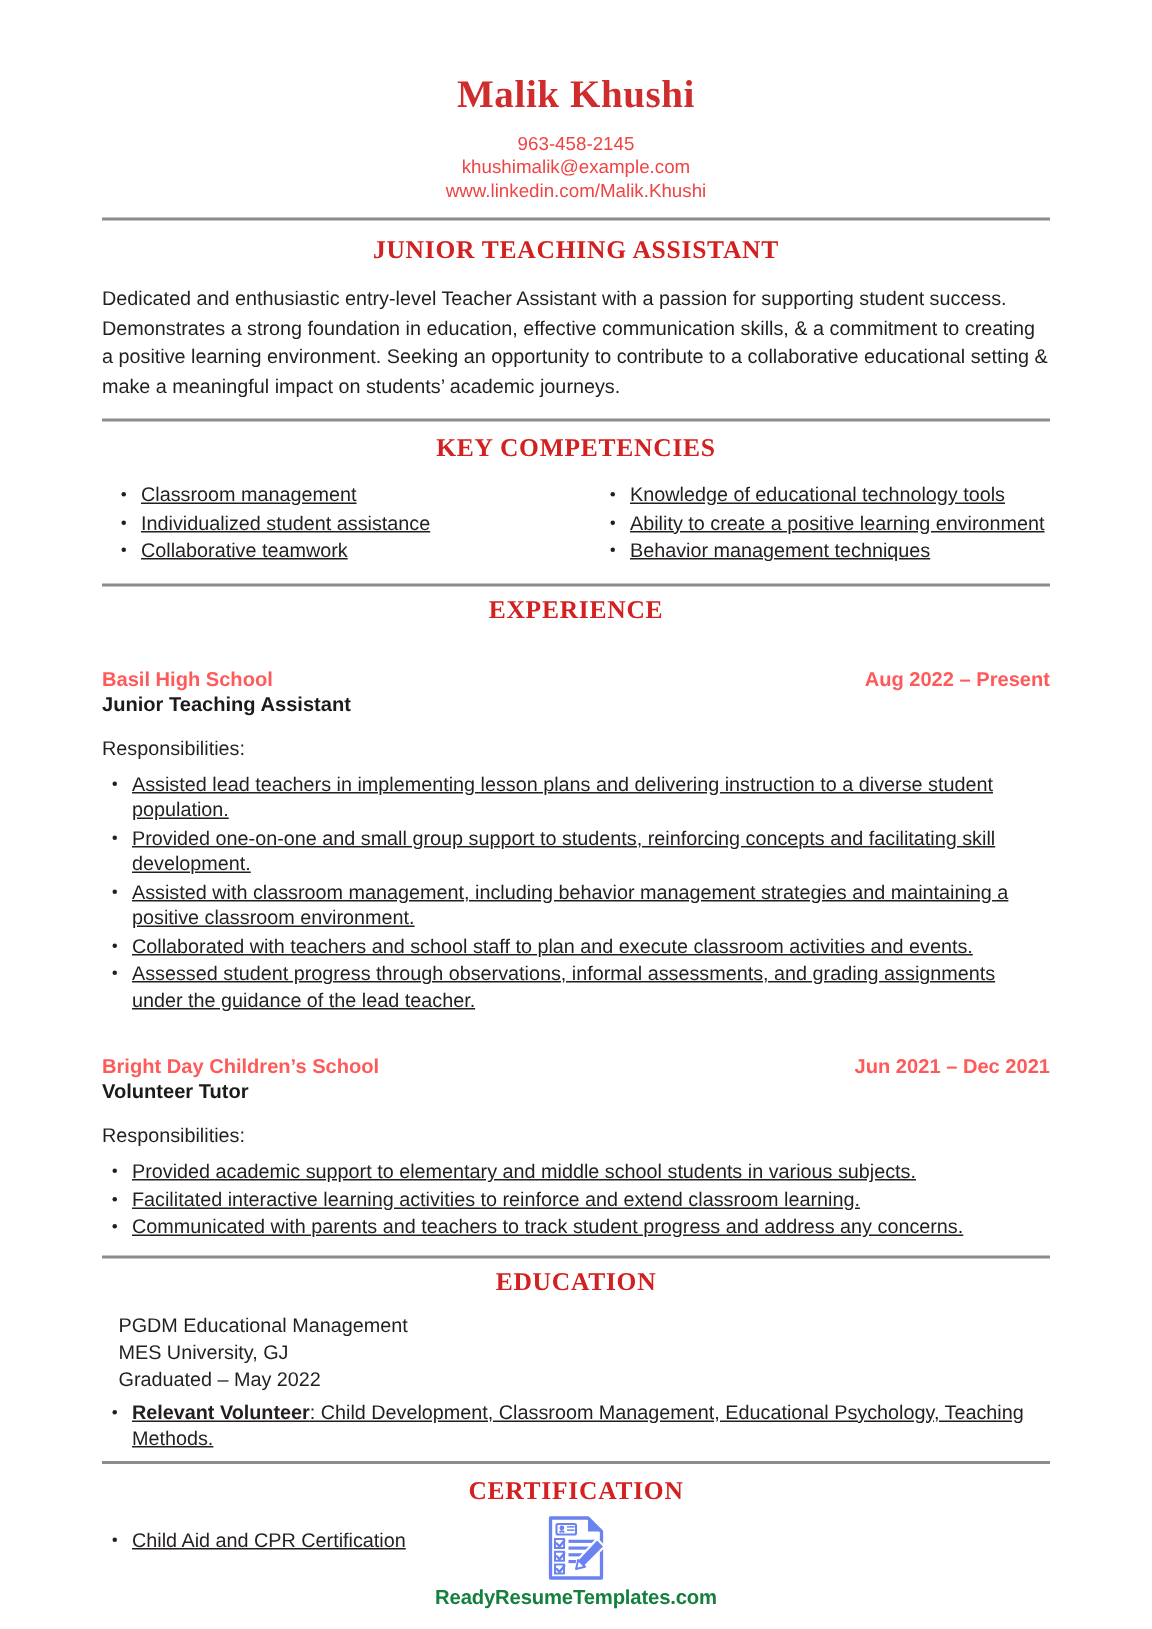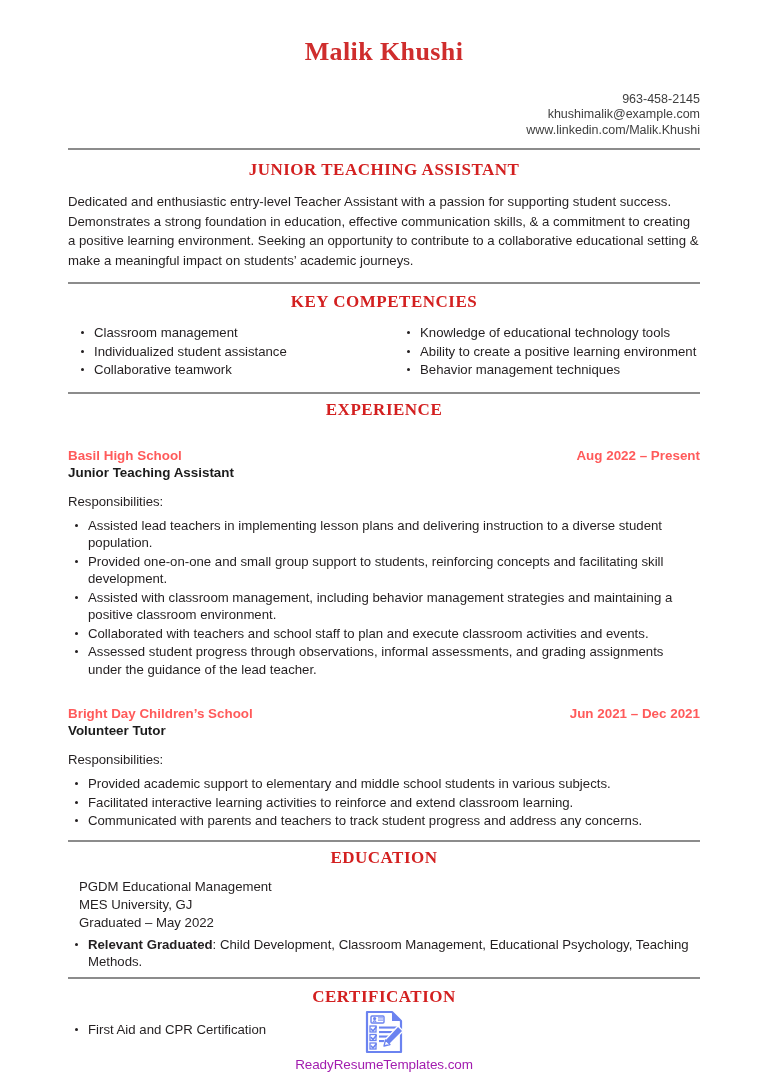--- a/index.html
+++ b/index.html
@@ -13,42 +13,42 @@
   body {
     font-family: "Liberation Sans", sans-serif;
     color: #231f20;
     position: relative;
     overflow: hidden;
   }
 
   .page {
     width: 768px;
     height: 1086px;
-    padding: 4px 68px;
+    padding: 15px 68px;
     position: relative;
   }
 
   
   .name {
     text-align: center;
     font-family: "Liberation Serif", serif;
     font-weight: bold;
     font-size: 26px;
     color: #cf2d2d;
     letter-spacing: 0.4px;
     padding-top: 32px;
     line-height: 1.25;
   }
 
   .contact {
-    text-align: right;
+    text-align: center;
     font-size: 12.5px;
     line-height: 15.5px;
-    color: #404040;
-    margin-top: 23px;
+    color: #ef4444;
+    margin-top: 9px;
   }
   .contact div { white-space: nowrap; }
 
   
   .rule {
     height: 2px;
     background: #8c8c8c;
     width: 100%;
   }
 
@@ -81,20 +81,21 @@
   ul.bullets {
     list-style: none;
   }
   ul.bullets > li {
     position: relative;
     padding-left: 20px;
     font-size: 13.2px;
     line-height: 17.5px;
     color: #231f20;
     margin-bottom: 1px;
+    text-decoration: underline;
   }
   ul.bullets > li::before {
     content: "";
     position: absolute;
     left: 7px;
     top: 7px;
     width: 3.2px;
     height: 3.2px;
     border-radius: 50%;
     background: #231f20;
@@ -166,22 +167,22 @@
     text-align: center;
   }
   .logo-mark {
     width: 40px;
     height: 44px;
     margin: 0 auto 3px auto;
     display: block;
   }
   .brand {
     font-size: 13.5px;
-    font-weight: normal;
-    color: #a21caf;
+    font-weight: bold;
+    color: #15803d;
     letter-spacing: -0.1px;
   }
 
   
   .mt8  { margin-top: 8px; }
   .mt10 { margin-top: 10px; }
   .mt12 { margin-top: 12px; }
   .mt14 { margin-top: 14px; }
   .mt6  { margin-top: 6px; }
   .mt4  { margin-top: 4px; }
@@ -264,29 +265,29 @@
 
   <div class="section-heading mt6">EDUCATION</div>
 
   <div class="mt10" style="padding-left:11px;">
     <div class="edu-line">PGDM Educational Management</div>
     <div class="edu-line">MES University, GJ</div>
     <div class="edu-line">Graduated – May 2022</div>
   </div>
 
   <ul class="bullets edu-bullets mt4">
-    <li><span class="b">Relevant Graduated</span><span>: Child Development, Classroom Management, Educational Psychology, Teaching Methods.</span></li>
+    <li><span class="b">Relevant Volunteer</span><span>: Child Development, Classroom Management, Educational Psychology, Teaching Methods.</span></li>
   </ul>
 
   <div class="rule mt6"></div>
 
   <div class="section-heading mt8">CERTIFICATION</div>
 
   <ul class="bullets cert-bullets mt14">
-    <li>First Aid and CPR Certification</li>
+    <li>Child Aid and CPR Certification</li>
   </ul>
 
   <div class="footer">
     <svg class="logo-mark" viewBox="0 0 40 44">
       <path d="M3 2 h25 l9 9 v31 h-34 z" fill="#ffffff" stroke="#6b83f0" stroke-width="2.2" stroke-linejoin="round"></path>
       <path d="M28 2 v9 h9 z" fill="#6b83f0"></path>
       <rect x="7" y="6" width="13" height="7" rx="1" fill="none" stroke="#6b83f0" stroke-width="1.4"></rect>
       <circle cx="10.6" cy="8.6" r="1.6" fill="#6b83f0"></circle>
       <path d="M9 11.6 q1.6 -1.5 3.2 0" fill="none" stroke="#6b83f0" stroke-width="1.2"></path>
       <rect x="14" y="7.4" width="5" height="1" fill="#6b83f0"></rect>

